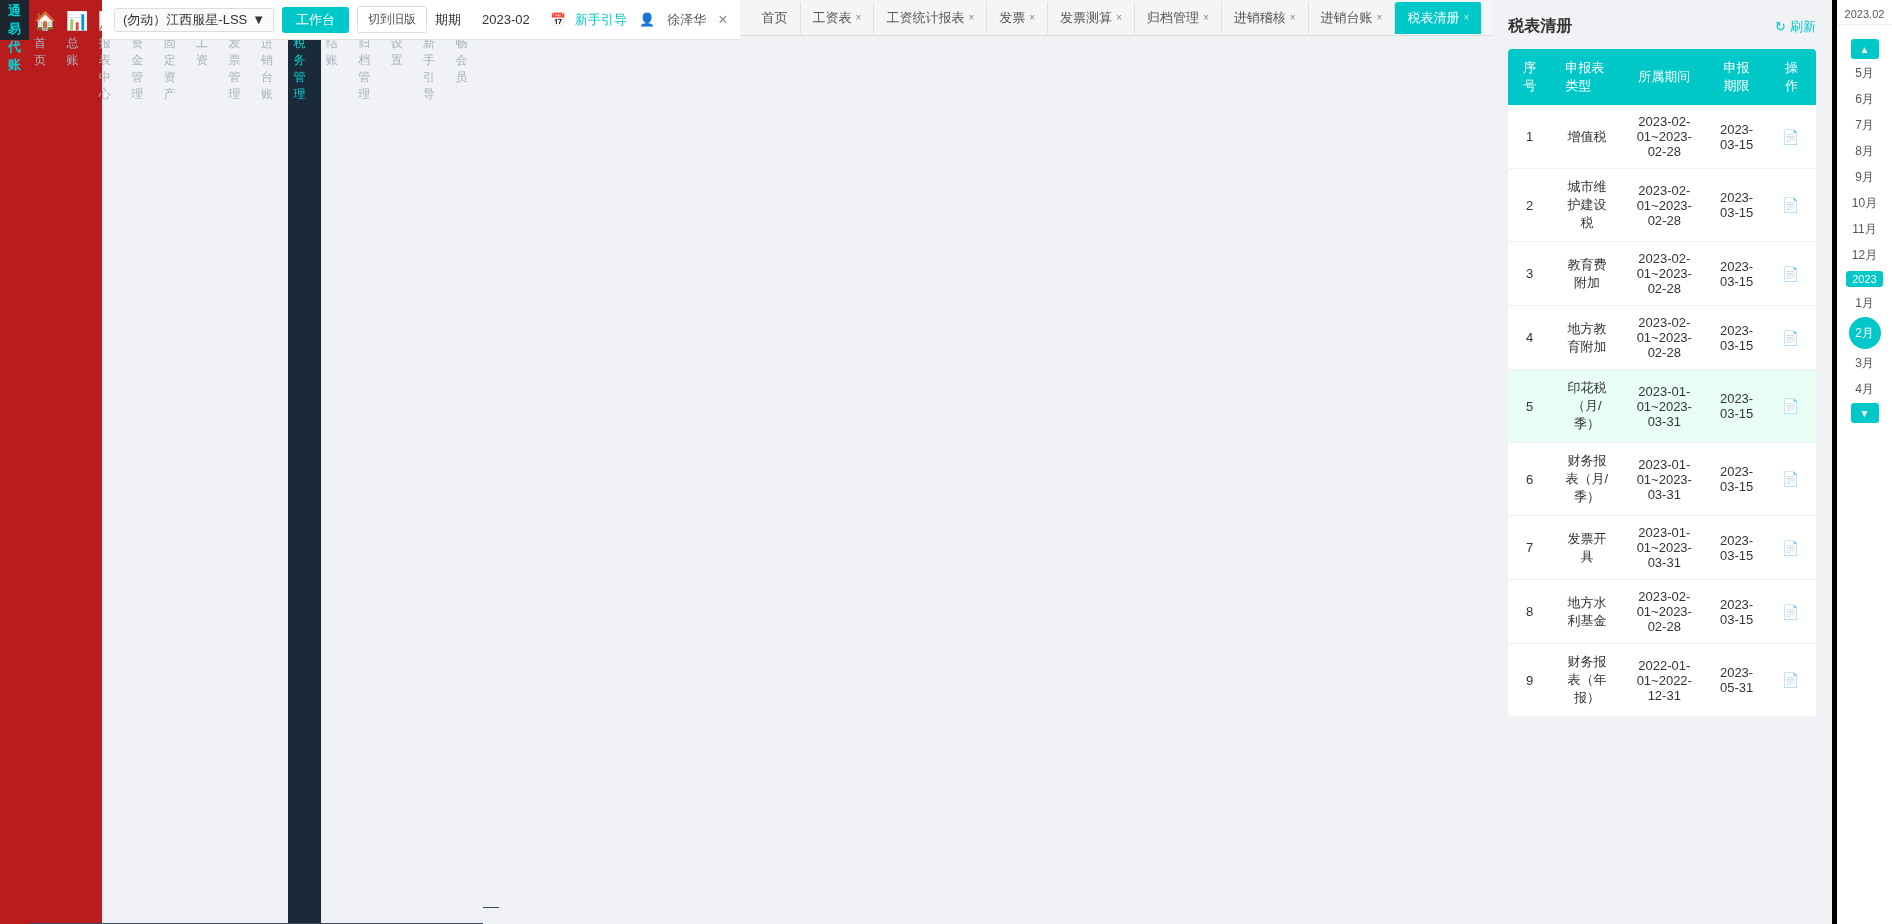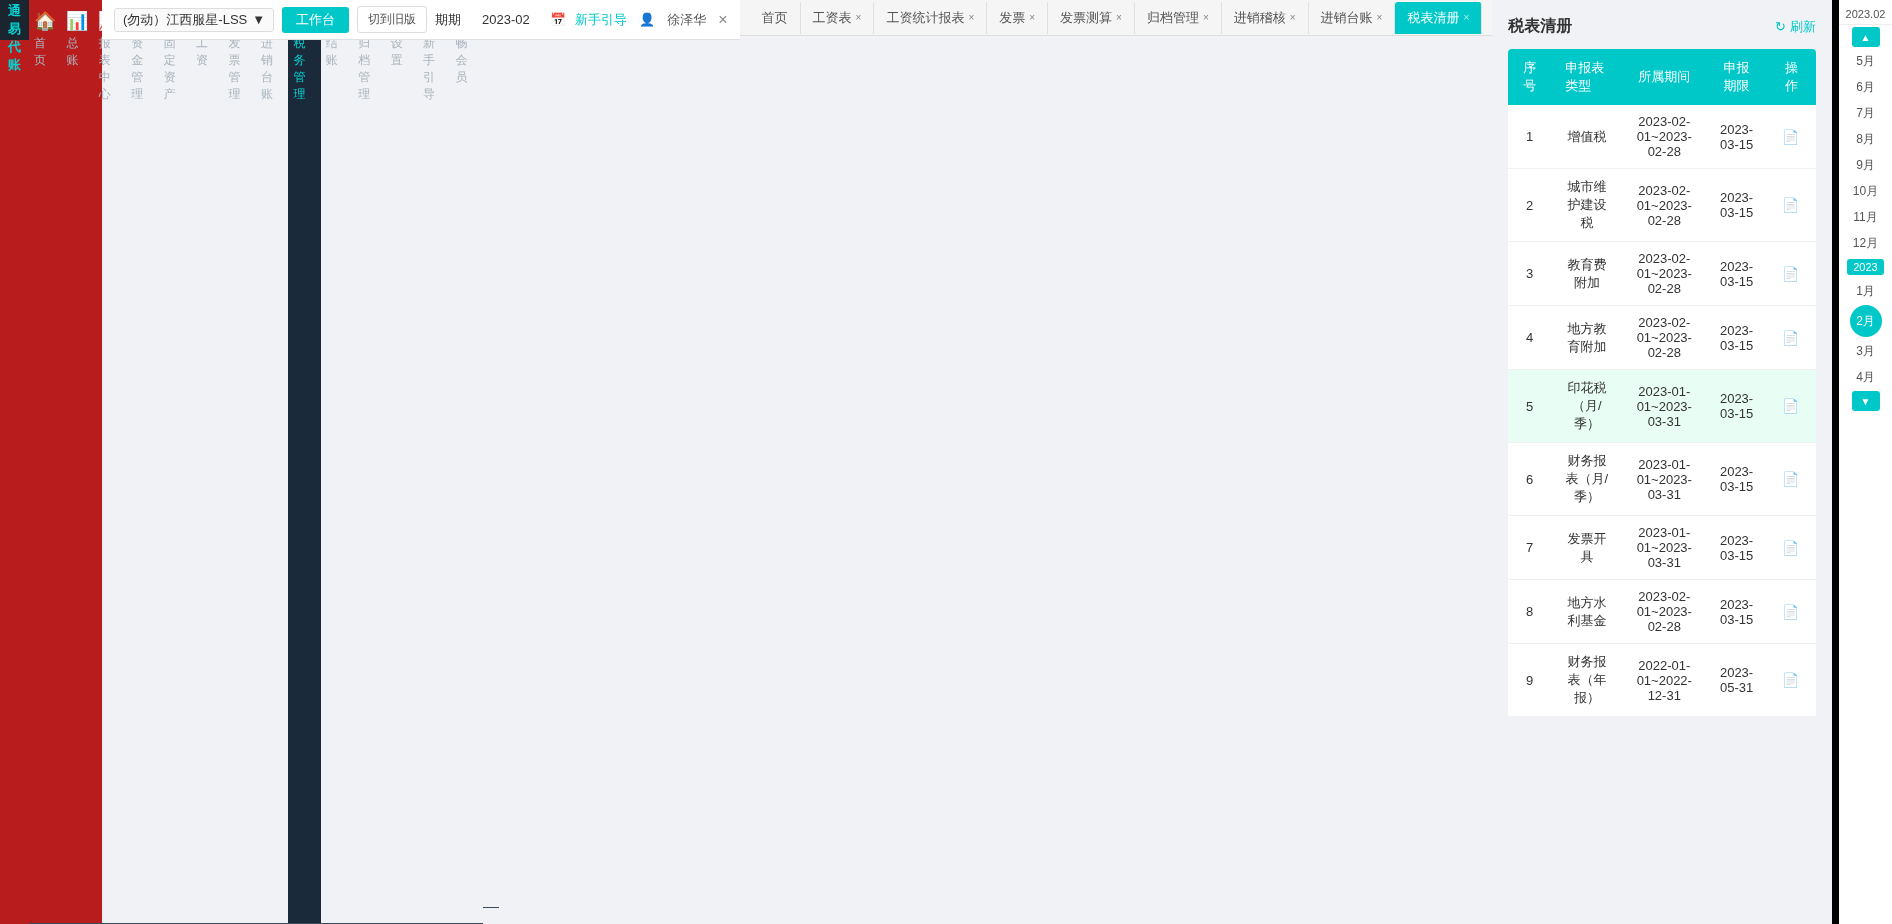--- a/index.html
+++ b/index.html
@@ -219,27 +219,28 @@
     .action-icon {
       color: #aaa;
       cursor: pointer;
       font-size: 14px;
     }
 
     
     .right-panel {
       width: 60px;
       background: #fff;
-      border-left: 7px solid #000000;
+      border-left: 5px solid #000000;
       display: flex;
       flex-direction: column;
       align-items: center;
       padding: 4px 0;
       overflow-y: auto;
       flex-shrink: 0;
+      gap: 12px;
     }
     .right-panel-header {
       font-size: 11px;
       color: #555;
       padding: 4px 0;
       text-align: center;
       width: 100%;
       border-bottom: 1px solid #eee;
       margin-bottom: 2px;
     }

